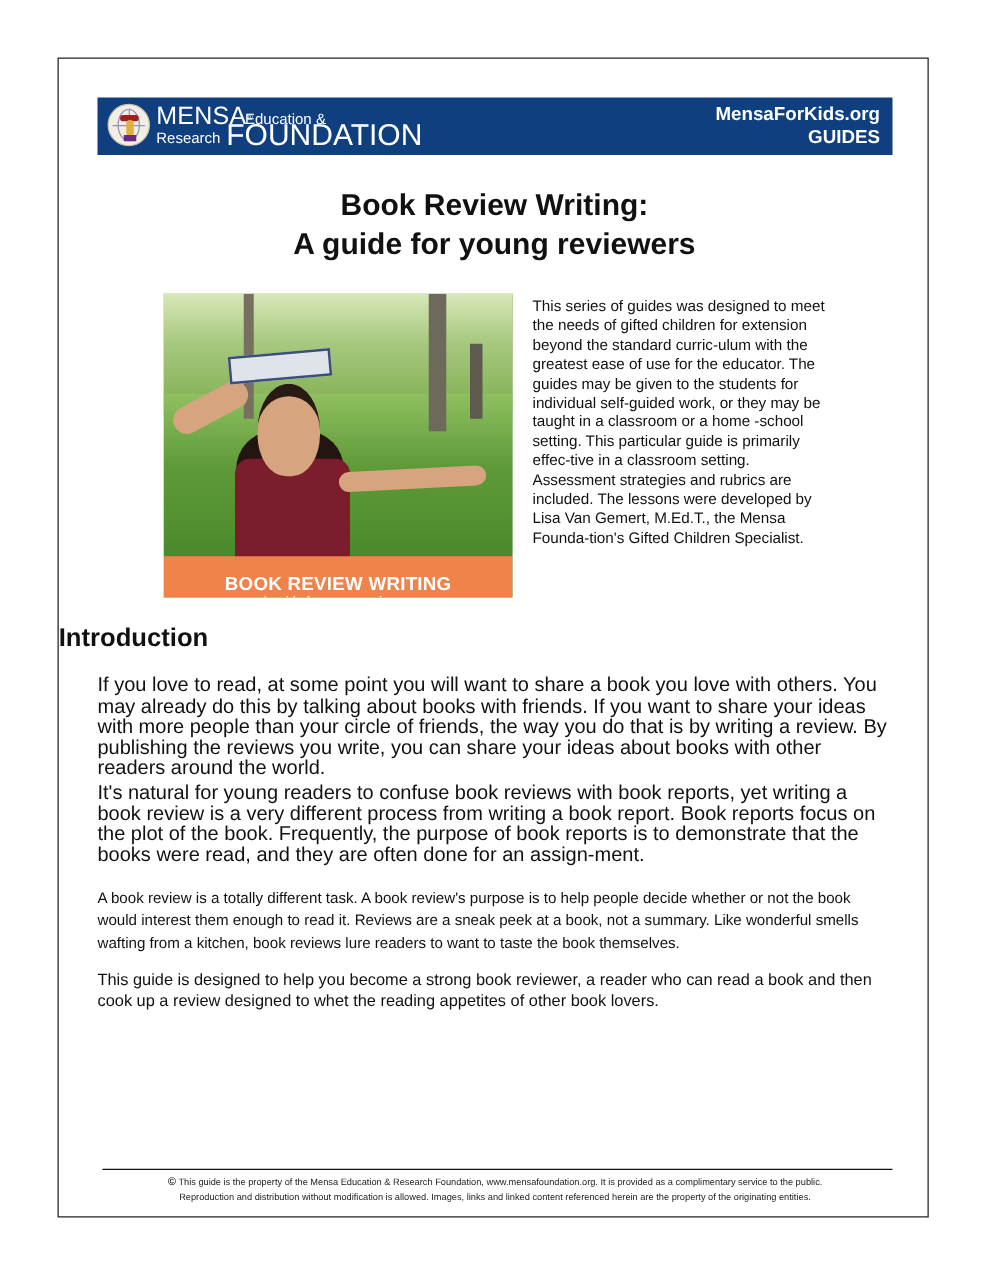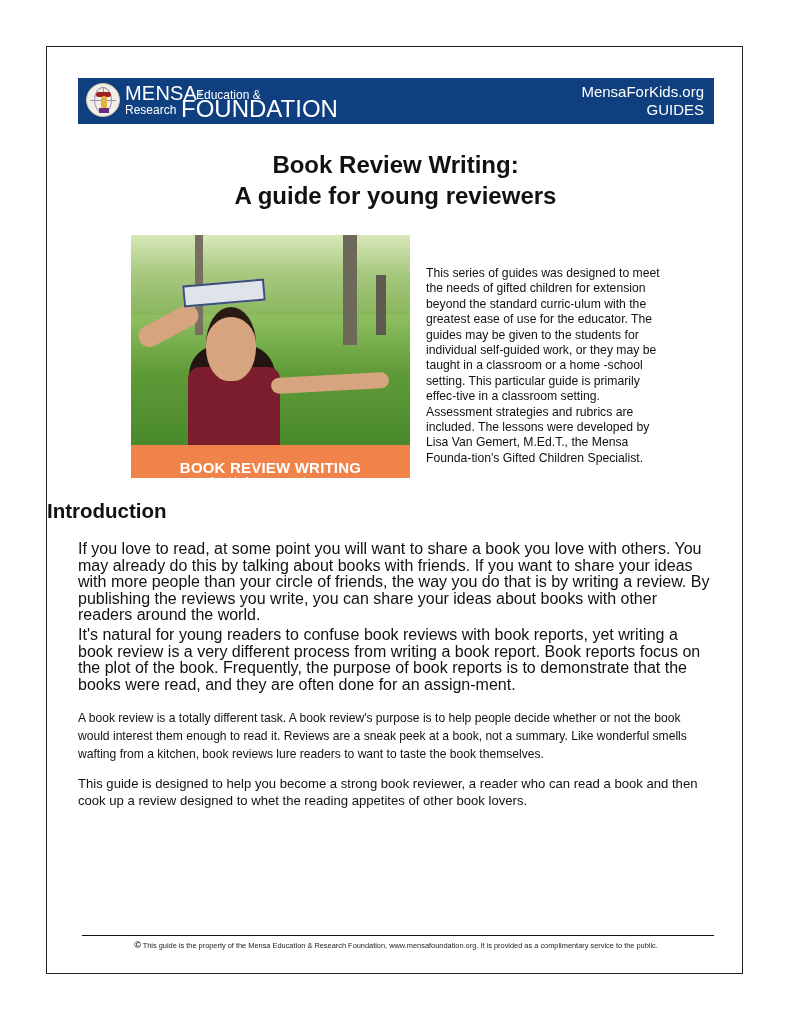--- a/index.html
+++ b/index.html
@@ -11,38 +11,38 @@
   .logo .globe-v { position:absolute; top:3px; bottom:3px; left:16px; width:1px; background:#9a8fb5; }
   .logo .globe-o { position:absolute; left:7px; right:7px; top:3px; bottom:3px; border:1px solid #9a8fb5; border-radius:50%; }
   .logo .lamp { position:absolute; left:9px; top:8px; width:15px; height:5px; background:#a02020; border-radius:3px; }
   .logo .flame { position:absolute; left:14px; top:12px; width:6px; height:12px; background:#e0b040; border-radius:3px 3px 1px 1px; }
   .logo .base { position:absolute; left:12px; top:24px; width:10px; height:5px; background:#6a2a80; }
   .brand-mensa { position:absolute; left:47px; top:4px; font-size:20px; letter-spacing:0.2px; line-height:22px; }
   .brand-reg { font-size:7px; vertical-align:top; position:relative; top:2px; }
   .brand-edu { position:absolute; left:118px; top:11px; font-size:12px; line-height:13px; }
   .brand-research { position:absolute; left:47px; top:25px; font-size:12px; line-height:14px; }
   .brand-foundation { position:absolute; left:103px; top:20px; font-size:24px; line-height:22px; }
-  .site { position:absolute; right:10px; top:5px; text-align:right; font-weight:normal; font-size:15px; line-height:18px;margin-left:32px; }
+  .site { position:absolute; right:10px; top:5px; text-align:right; font-weight:bold; font-size:15px; line-height:18px;margin-left:32px; }
   .title { position:absolute; left:0; width:697px; top:102px; text-align:center; font-weight:bold; font-size:24px; line-height:31px; }
   .photo { position:absolute; left:84px; top:188px; width:279px; height:243px; overflow:hidden; background:#5f9a3a; }
   .photo .sky { position:absolute; left:0; top:0; width:100%; height:95px; background:linear-gradient(180deg,#d8e8b8 0%,#a8c980 40%,#7fae50 100%); }
   .photo .grass { position:absolute; left:0; top:80px; width:100%; height:130px; background:linear-gradient(180deg,#8fc060 0%,#5f9a38 45%,#4a8a2c 100%); }
   .photo .tree1 { position:absolute; left:212px; top:0; width:14px; height:110px; background:#6d6a5c; }
   .photo .tree2 { position:absolute; left:64px; top:0; width:8px; height:100px; background:#777060; }
   .photo .tree3 { position:absolute; left:245px; top:40px; width:10px; height:60px; background:#5e5a4e; }
   .photo .books { position:absolute; left:52px; top:47px; width:82px; height:22px; background:#dfe3ea; border:2px solid #3c4f7a; transform:rotate(-5deg); box-sizing:border-box; }
   .photo .head { position:absolute; left:75px; top:72px; width:50px; height:64px; background:#d6a47e; border-radius:50% 50% 45% 45%; border-top:10px solid #2a1a14; }
   .photo .hair { position:absolute; left:58px; top:110px; width:86px; height:70px; background:#231612; border-radius:30px 30px 10px 10px; }
   .photo .shirt { position:absolute; left:57px; top:132px; width:92px; height:80px; background:#7b1d2c; border-radius:12px 12px 0 0; }
   .photo .arm-l { position:absolute; left:5px; top:80px; width:65px; height:22px; background:#d6a47e; border-radius:11px; transform:rotate(-28deg); }
   .photo .arm-r { position:absolute; left:140px; top:140px; width:118px; height:16px; background:#d6a47e; border-radius:8px; transform:rotate(-3deg); }
   .photo .band { position:absolute; left:0; top:210px; width:100%; height:33px; background:#f0834a; color:#fff; text-align:center; }
   .photo .band .b1 { font-weight:bold; font-size:15px; line-height:17px; padding-top:14px; letter-spacing:0.2px; }
   .photo .band .b2 { font-size:10px; line-height:12px; }
-  .blurb { position:absolute; left:379px; top:191px; width:240px; font-size:12.2px; line-height:15.4px;margin-top:28px; }
+  .blurb { position:absolute; left:379px; top:191px; width:240px; font-size:12.2px; line-height:15.4px; }
   .blurb p { margin:0; }
   .h2 { position:absolute; left:0; width:697px; top:451px; text-align:left; font-weight:bold; font-size:20.5px; line-height:26px; }
   .body { position:absolute; left:31px; width:636px; font-size:16px; line-height:16.5px; }
   .body p { margin:0; }
   .p1 { top:494px; }
   .p2 { top:580px; }
   .p3 { top:662px; font-size:12.1px; line-height:18px; }
   .p4 { top:729px; font-size:13.1px; line-height:16.5px; }
   .rule { position:absolute; left:35px; top:888px; width:632px; height:0; border-top:1.5px solid #111; }
   .footer { position:absolute; left:31px; width:636px; top:893px; text-align:center; font-size:7.4px; line-height:11.5px; color:#222; }
@@ -110,15 +110,16 @@
   <div class="body p3">
       <p>A book review is a totally different task. A book review's purpose is to help people decide whether or not the book would interest them enough to read it. Reviews are a sneak peek at a book, not a summary. Like wonderful smells wafting from a kitchen, book reviews lure readers to want to taste the book themselves.</p>
     </div>
   <div class="body p4">
       <p>This guide is designed to help you become a strong book reviewer, a reader who can read a book and then cook up a review designed to whet the reading appetites of other book lovers.</p>
     </div>
 
   <div class="rule"></div>
   <div class="footer">
     <div><span class="copy">©</span> <span>This guide is the property of the Mensa Education &amp; Research Foundation, www.mensafoundation.org. It is provided as a complimentary service to the public.</span></div>
+    <div>Reproduction and distribution without modification is allowed. Images, links and linked content referenced herein are the property of the originating entities.</div>
   </div>
 
 </div>
 
 </body></html>

